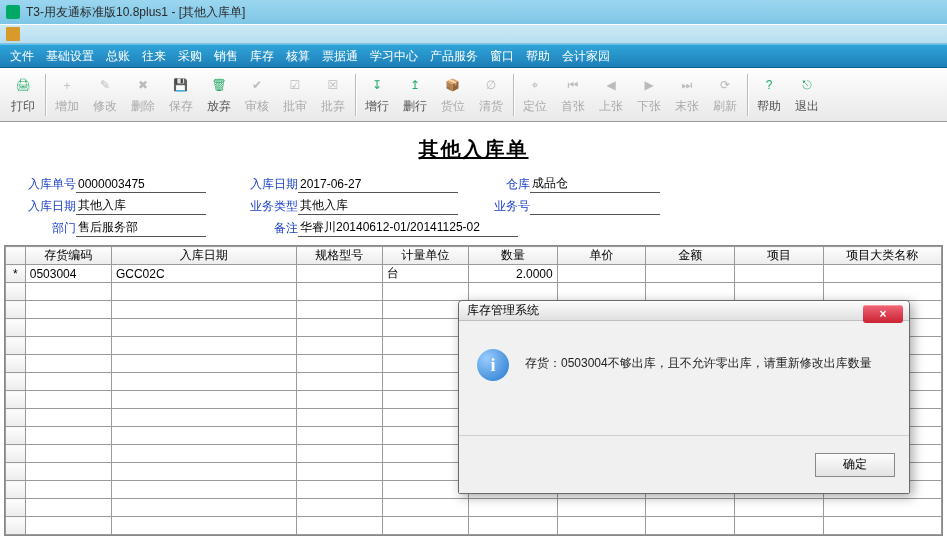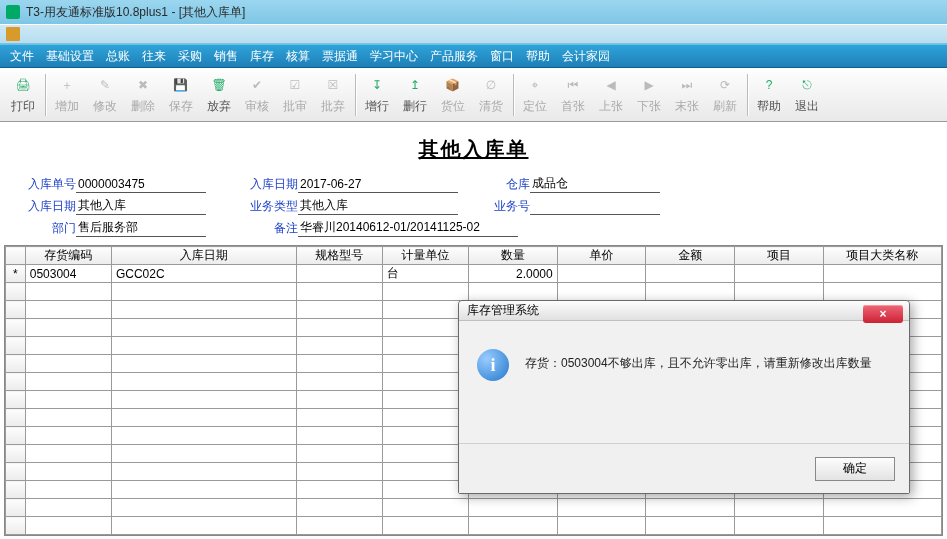--- a/index.html
+++ b/index.html
@@ -35,21 +35,21 @@
 table.grid th { background:linear-gradient(#fdfdfd,#ececec); font-weight:normal; text-align:center; }
 table.grid td { background:#fff; }
 .rowmark { width:16px; text-align:center; background:linear-gradient(#fdfdfd,#ececec)!important; }
 
 .dialog { position:absolute; left:458px; top:300px; width:452px; height:194px; background:#f1f1f1; border:1px solid #6a6a6a; box-shadow:3px 3px 12px rgba(0,0,0,.35); border-radius:4px 4px 2px 2px; }
 .dlg-title { height:20px; background:linear-gradient(#fdfdfd,#e0e0e0); border-bottom:1px solid #bfbfbf; display:flex; align-items:center; padding:0 8px; border-radius:4px 4px 0 0; position:relative; }
 .dlg-close { position:absolute; right:6px; top:4px; width:40px; height:18px; border-radius:3px; background:linear-gradient(#e67,#c23); color:#fff; display:flex; align-items:center; justify-content:center; font-weight:bold; font-size:12px; box-shadow:inset 0 1px #f99; cursor:default;}
 .dlg-body { padding:28px 18px 10px; display:flex; gap:16px; align-items:flex-start; }
 .dlg-icon { width:32px; height:32px; border-radius:50%; background:radial-gradient(circle at 30% 30%, #9cf, #27c); display:flex; align-items:center; justify-content:center; color:#fff; font-weight:bold; font-family:Georgia,serif; font-size:18px; }
 .dlg-msg { flex:1; font-size:12px; color:#222; padding-top:6px; }
-.dlg-foot { position:absolute; bottom:0; left:0; right:0; height:50px; background:#f0f0f0; border-top:1px solid #d0d0d0; display:flex; align-items:center; justify-content:flex-end; padding:0 14px; }
+.dlg-foot { position:absolute; bottom:0; left:0; right:0; height:58px; background:#f0f0f0; border-top:1px solid #d0d0d0; display:flex; align-items:center; justify-content:flex-end; padding:0 14px; }
 .dlg-btn { min-width:80px; height:24px; border:1px solid #888; background:linear-gradient(#fdfdfd,#e3e3e3); font-size:12px; cursor:default; }
 </style>
 </head>
 <body>
 
 <div class="titlebar">
   <span class="app-icon"></span>
   <span>T3-用友通标准版10.8plus1 - [其他入库单]</span>
 </div>
 

